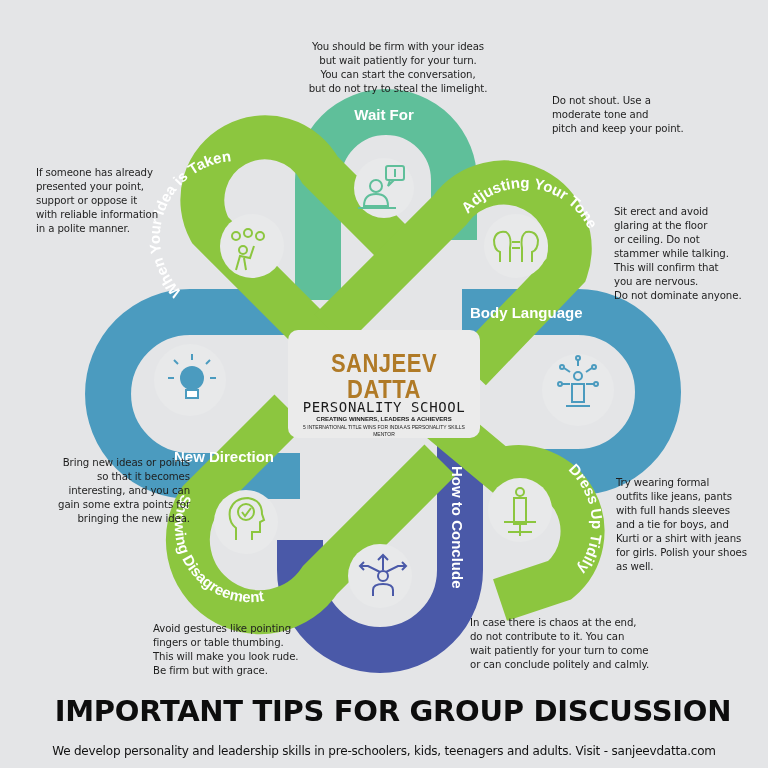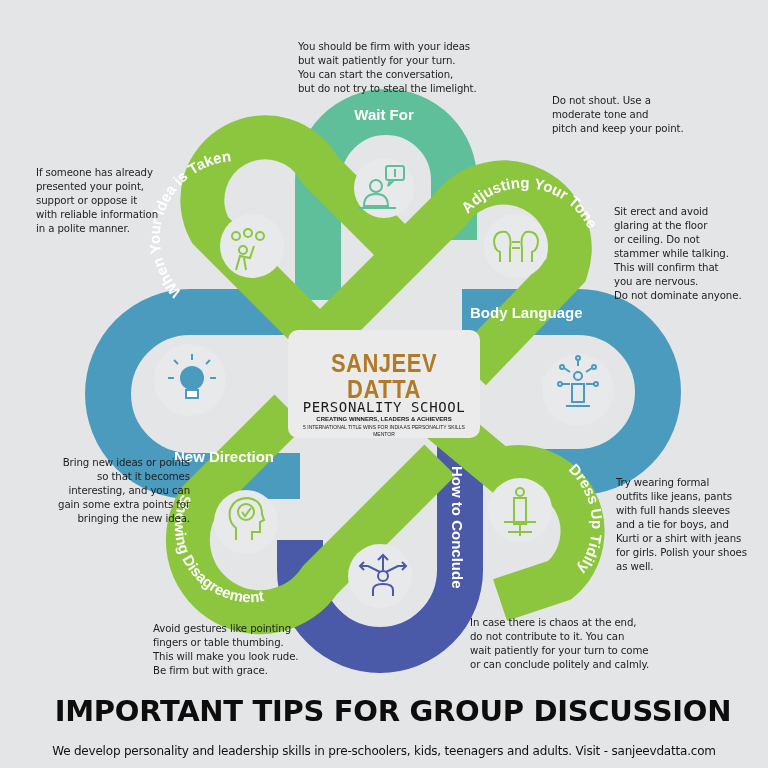--- a/index.html
+++ b/index.html
@@ -1,19 +1,19 @@
 <!DOCTYPE html>
 <html><head>
 <meta charset="utf-8">
 <style>
   html,body{margin:0;padding:0;}
   body{width:768px;height:768px;background:#e4e5e7;overflow:hidden;position:relative;font-family:"Liberation Sans",sans-serif;}
   #stage{position:absolute;left:0;top:0;width:768px;height:768px;}
   .desc{position:absolute;font-family:"DejaVu Sans",sans-serif;font-size:10.2px;line-height:14px;color:#1e1e1e;white-space:pre-line;letter-spacing:-0.1px;}
-  .desc.center{text-align:left;}
+  .desc.center{text-align:center;}
   .label{position:absolute;color:#ffffff;font-family:"Liberation Sans",sans-serif;font-weight:bold;font-size:15px;white-space:nowrap;}
   .title{position:absolute;left:0;width:768px;top:694px;text-align:center;font-family:"DejaVu Sans",sans-serif;font-weight:bold;font-size:29px;letter-spacing:-0.3px;color:#0d0d0d;padding-left:9px;}
   .footer{position:absolute;left:0;width:768px;top:744px;text-align:center;font-family:"DejaVu Sans",sans-serif;font-size:12px;color:#111;letter-spacing:-0.2px;}
   .logo{position:absolute;left:296px;top:355px;width:176px;text-align:center;}
   .logo-l1{font-family:"Liberation Sans",sans-serif;font-weight:bold;font-size:22px;color:#b07a26;letter-spacing:0.5px;line-height:22px;transform:scaleY(1.15);}
   .logo-l2{font-family:"DejaVu Sans Mono",monospace;font-weight:normal;font-size:14px;color:#1a1a1a;letter-spacing:0.6px;line-height:16px;}
   .logo-l3{font-family:"Liberation Sans",sans-serif;font-weight:bold;font-size:6px;color:#1a1a1a;line-height:9px;border-top:0;}
   .logo-l4{font-family:"Liberation Sans",sans-serif;font-size:5px;color:#1a1a1a;line-height:7px;}
   svg text{font-family:"Liberation Sans",sans-serif;font-weight:bold;}
 </style>

